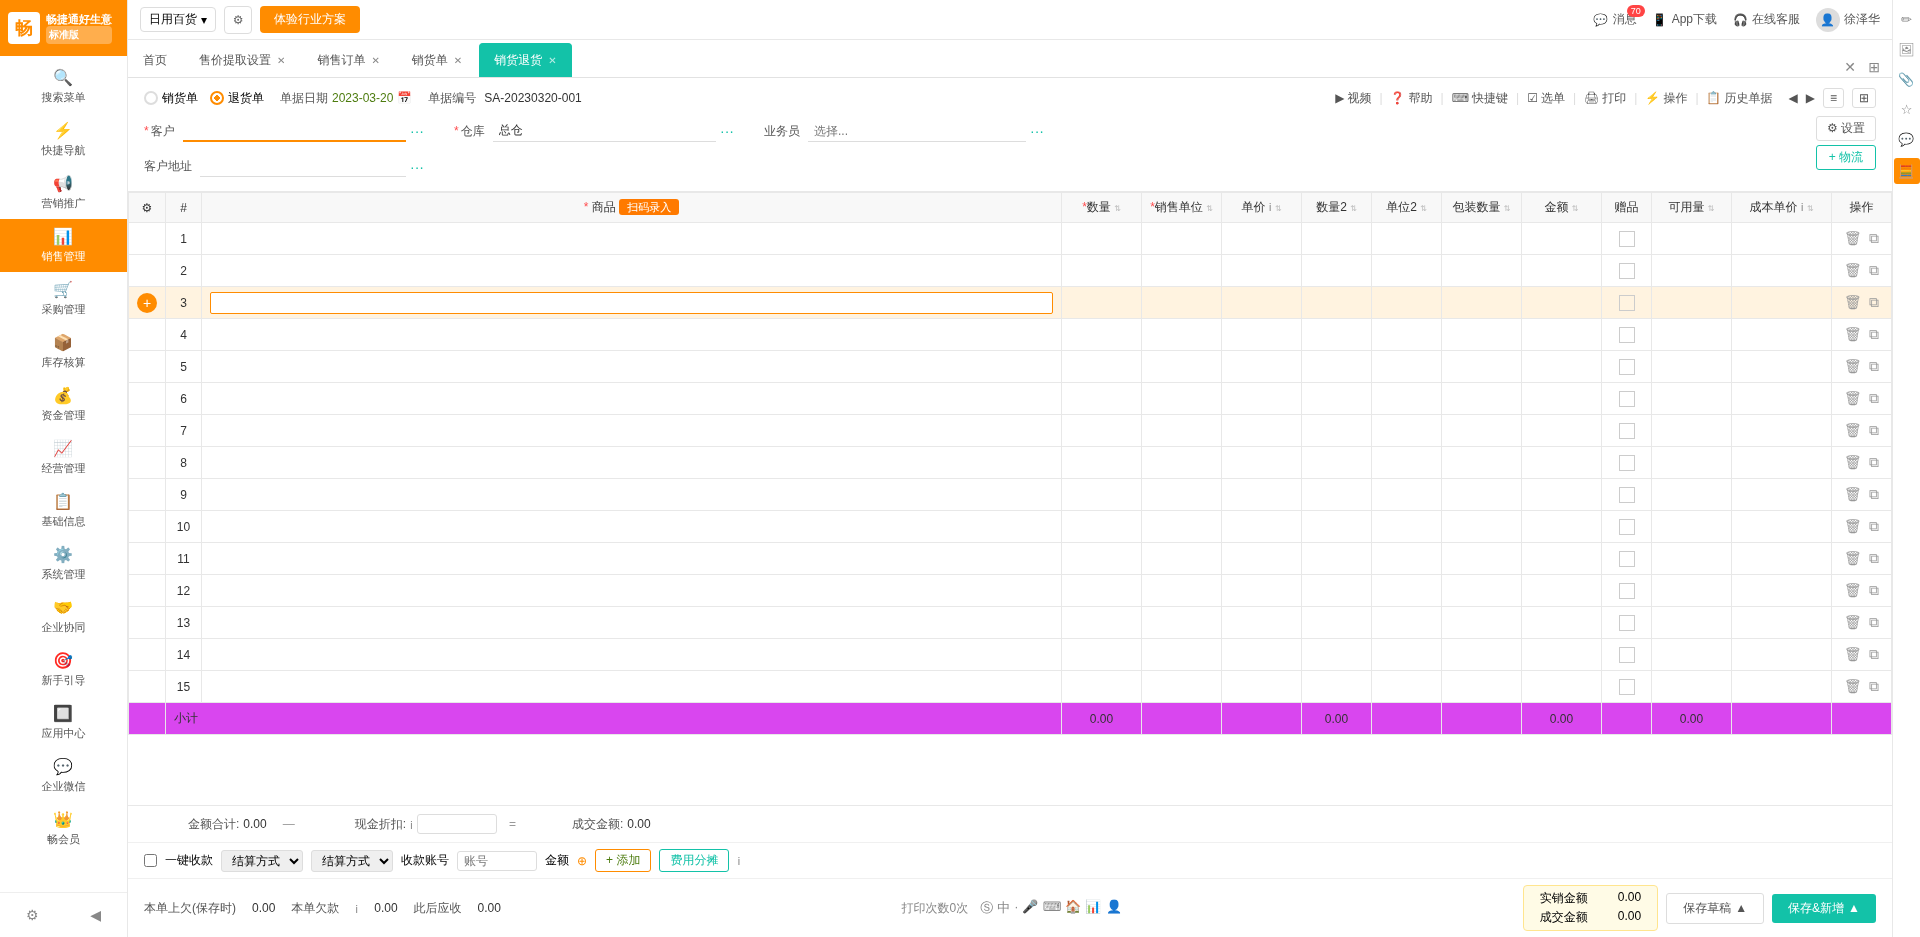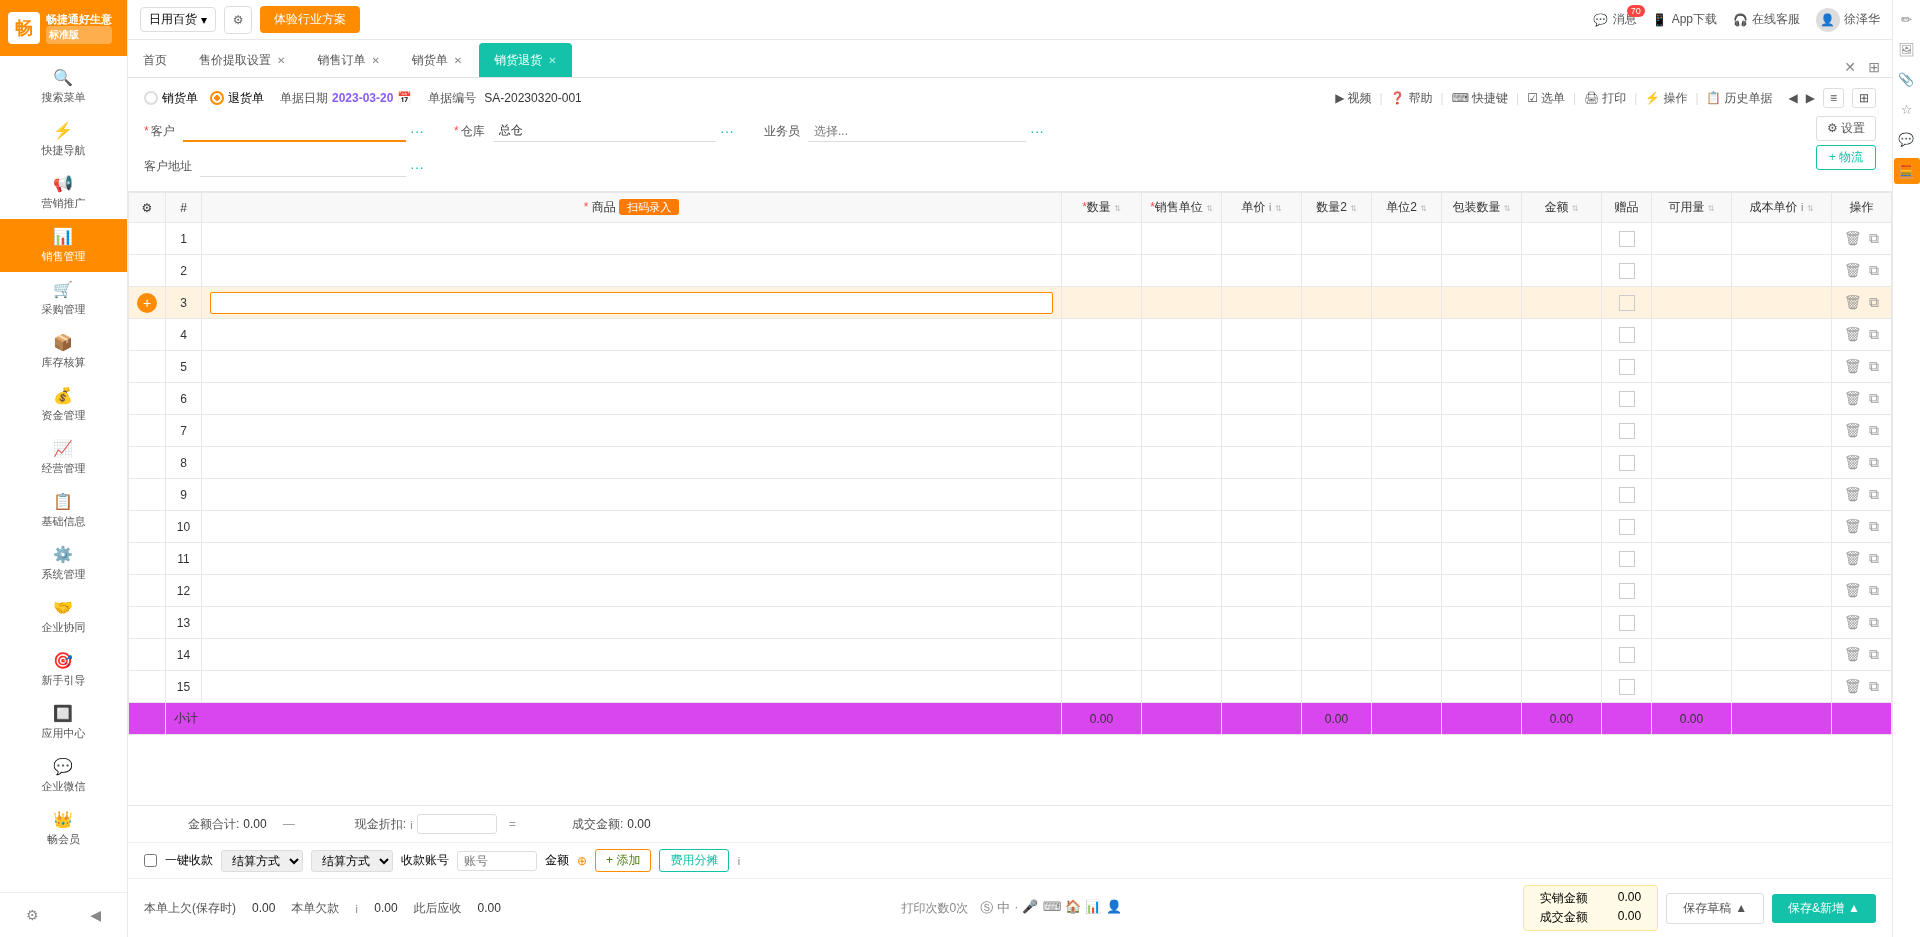--- a/index.html
+++ b/index.html
@@ -43,21 +43,21 @@
     
     .content { flex: 1; background: #f0f2f5; overflow: hidden; display: flex; flex-direction: column; }
     .form-area { background: #fff; padding: 10px 16px; border-bottom: 1px solid #e8e8e8; flex-shrink: 0; }
     .form-header { display: flex; align-items: center; justify-content: space-between; margin-bottom: 8px; }
     .form-header-left { display: flex; align-items: center; gap: 16px; }
     .radio-group { display: flex; align-items: center; gap: 12px; }
     .radio-item { display: flex; align-items: center; gap: 4px; cursor: pointer; }
     .radio-circle { width: 14px; height: 14px; border-radius: 50%; border: 2px solid #ddd; }
     .radio-circle.checked { border-color: #ff8c00; background: radial-gradient(circle, #ff8c00 40%, white 40%); }
     .form-date { display: flex; align-items: center; gap: 4px; color: #555; }
-    .form-date-val { color: #8b5cf6; font-weight: 700; }
+    .form-date-val { color: #4d7c0f; font-weight: 400; }
     .form-id { display: flex; align-items: center; gap: 4px; color: #555; }
     .form-header-right { display: flex; align-items: center; gap: 8px; font-size: 12px; color: #555; }
     .form-header-action { display: flex; align-items: center; gap: 3px; cursor: pointer; color: #555; }
     .separator { color: #ddd; }
     .form-fields { display: flex; align-items: flex-start; gap: 0; }
     .form-row { display: flex; align-items: center; flex: 1; gap: 0; }
     .form-group { display: flex; align-items: center; min-width: 280px; padding: 4px 0; }
     .form-label { color: #555; white-space: nowrap; padding-right: 8px; }
     .form-label.required::before { content: '*'; color: #ff4d4f; margin-right: 2px; }
     .form-input { border: none; border-bottom: 1px solid #ddd; flex: 1; padding: 3px 6px; font-size: 12px; color: #333; outline: none; min-width: 80px; }

